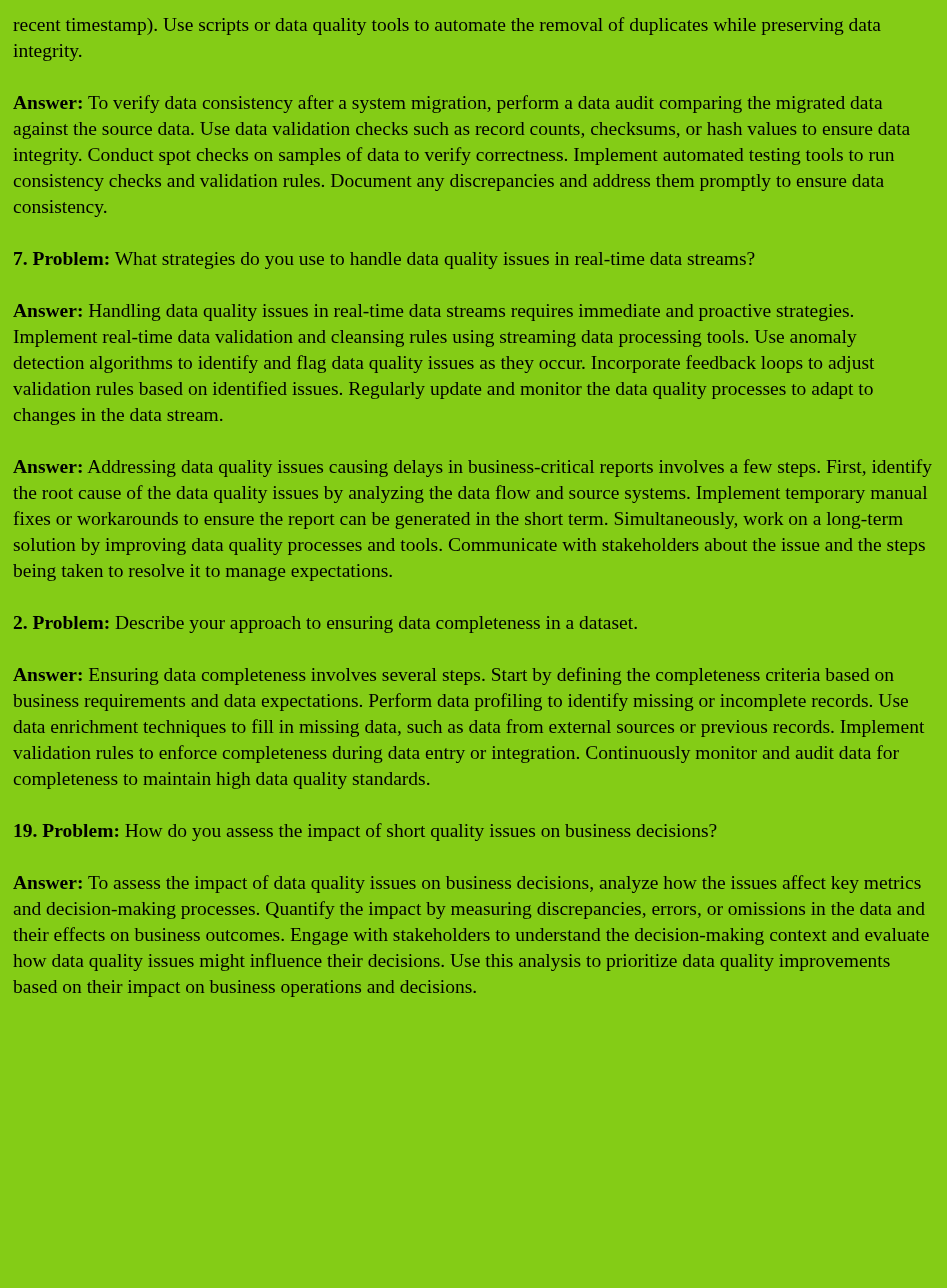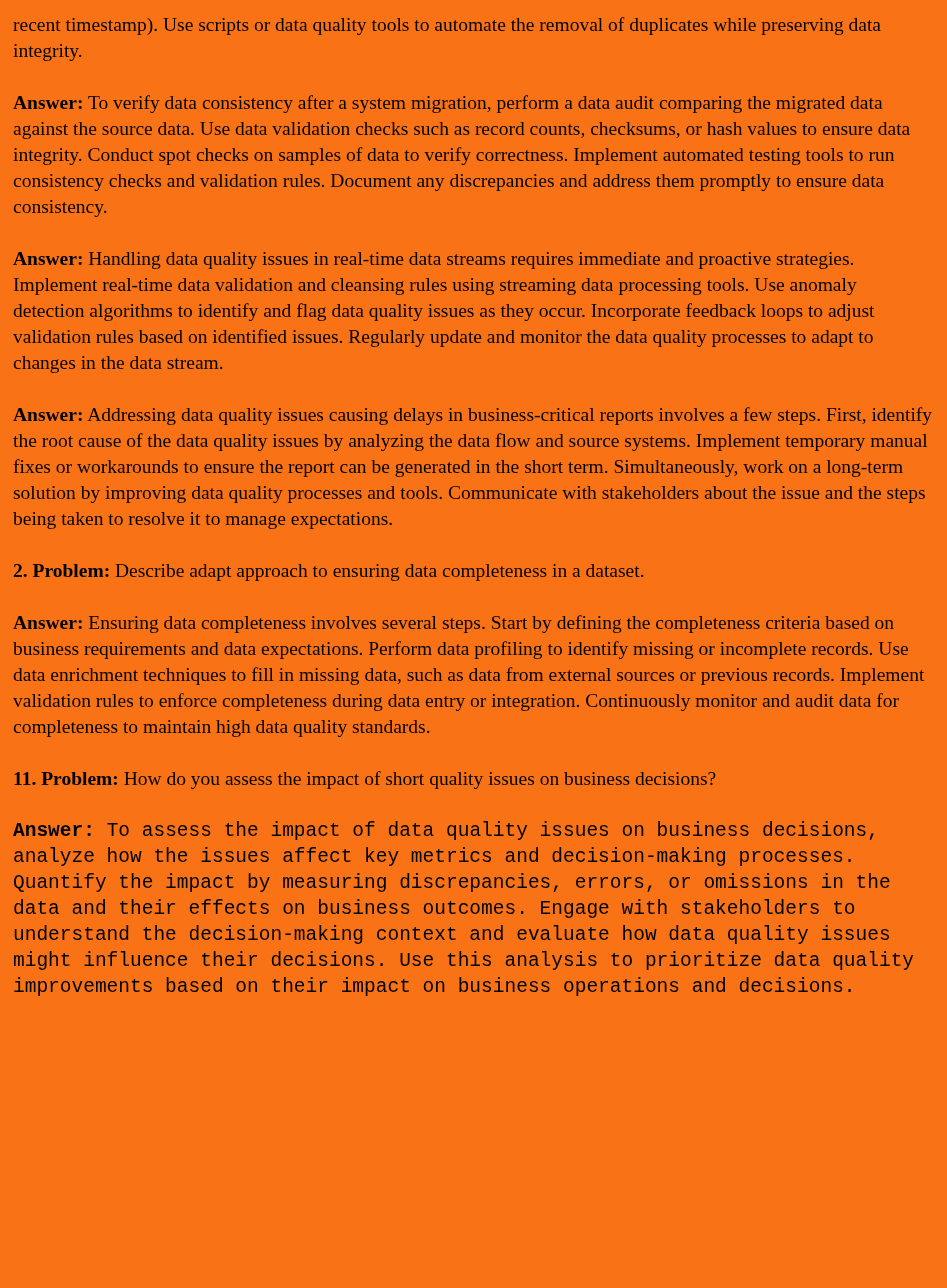--- a/index.html
+++ b/index.html
@@ -4,51 +4,51 @@
 <style>
   html, body {
     margin: 0;
     padding: 0;
     background: #ffffff;
   }
   .page {
     width: 947px;
     min-height: 1288px;
     box-sizing: border-box;
-    background: #f97316;
+    background: #84cc16;
     color: #000000;
     font-family: "Liberation Serif", "DejaVu Serif", serif;
     font-size: 19.5px;
     line-height: 26px;
     padding: 12px 14px 10px 13px;
     text-align: left;
   }
   .para {
     margin: 0 0 26px 0;
   }
   .para:last-child {
     margin-bottom: 8px;
-    font-family: Liberation Mono, monospace;
   }
   .bold {
     font-weight: bold;
   }
 </style>
 </head>
 <body>
 
 <div class="page">
 
   <p class="para">recent timestamp). Use scripts or data quality tools to automate the removal of duplicates while preserving data integrity.</p>
 
   <p class="para"><span class="bold">Answer:</span> <span>To verify data consistency after a system migration, perform a data audit comparing the migrated data against the source data. Use data validation checks such as record counts, checksums, or hash values to ensure data integrity. Conduct spot checks on samples of data to verify correctness. Implement automated testing tools to run consistency checks and validation rules. Document any discrepancies and address them promptly to ensure data consistency.</span></p>
 
+  <p class="para"><span class="bold">7. Problem:</span> <span>What strategies do you use to handle data quality issues in real-time data streams?</span></p>
   <p class="para"><span class="bold">Answer:</span> <span>Handling data quality issues in real-time data streams requires immediate and proactive strategies. Implement real-time data validation and cleansing rules using streaming data processing tools. Use anomaly detection algorithms to identify and flag data quality issues as they occur. Incorporate feedback loops to adjust validation rules based on identified issues. Regularly update and monitor the data quality processes to adapt to changes in the data stream.</span></p>
 
   <p class="para"><span class="bold">Answer:</span> <span>Addressing data quality issues causing delays in business-critical reports involves a few steps. First, identify the root cause of the data quality issues by analyzing the data flow and source systems. Implement temporary manual fixes or workarounds to ensure the report can be generated in the short term. Simultaneously, work on a long-term solution by improving data quality processes and tools. Communicate with stakeholders about the issue and the steps being taken to resolve it to manage expectations.</span></p>
 
-  <p class="para"><span class="bold">2. Problem:</span> <span>Describe adapt approach to ensuring data completeness in a dataset.</span></p>
+  <p class="para"><span class="bold">2. Problem:</span> <span>Describe your approach to ensuring data completeness in a dataset.</span></p>
   <p class="para"><span class="bold">Answer:</span> <span>Ensuring data completeness involves several steps. Start by defining the completeness criteria based on business requirements and data expectations. Perform data profiling to identify missing or incomplete records. Use data enrichment techniques to fill in missing data, such as data from external sources or previous records. Implement validation rules to enforce completeness during data entry or integration. Continuously monitor and audit data for completeness to maintain high data quality standards.</span></p>
 
-  <p class="para"><span class="bold">11. Problem:</span> <span>How do you assess the impact of short quality issues on business decisions?</span></p>
+  <p class="para"><span class="bold">19. Problem:</span> <span>How do you assess the impact of short quality issues on business decisions?</span></p>
   <p class="para"><span class="bold">Answer:</span> <span>To assess the impact of data quality issues on business decisions, analyze how the issues affect key metrics and decision-making processes. Quantify the impact by measuring discrepancies, errors, or omissions in the data and their effects on business outcomes. Engage with stakeholders to understand the decision-making context and evaluate how data quality issues might influence their decisions. Use this analysis to prioritize data quality improvements based on their impact on business operations and decisions.</span></p>
 
 </div>
 
 </body></html>

